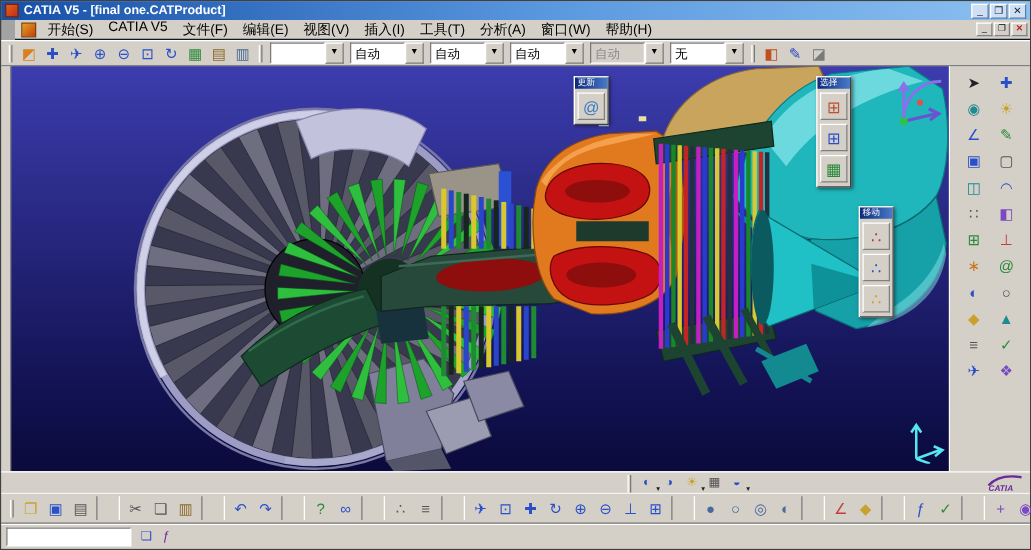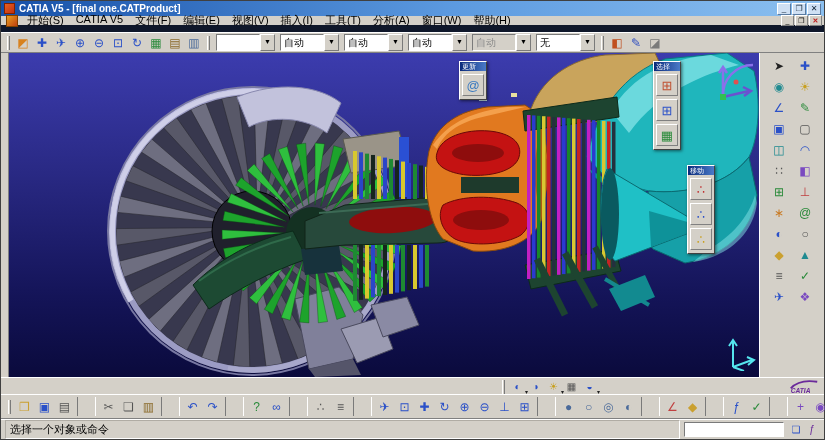--- a/index.html
+++ b/index.html
@@ -5,21 +5,21 @@
 *{box-sizing:border-box;margin:0;padding:0;}
 html,body{width:825px;height:440px;overflow:hidden;}
 body{font-family:"Liberation Sans",sans-serif;background:#d4d0c8;}
 .window{width:825px;height:440px;display:flex;flex-direction:column;border:1px solid #404040;background:#a3a3a3;}
 
 .titlebar{height:15px;background:linear-gradient(90deg,#1650a8,#5c9ae0 55%,#8cc0f0);display:flex;align-items:center;padding:0 3px;gap:4px;flex:0 0 auto;}
 .app-icon{width:11px;height:11px;background:linear-gradient(135deg,#e86020,#c03010);border:1px solid #802000;flex:0 0 auto;}
 .title-text{color:#fff;font-size:10px;font-weight:bold;flex:1;white-space:nowrap;overflow:hidden;}
 .tb-btn{width:14px;height:12px;background:#cfe0f4;border:1px solid;border-color:#fff #5a7aa0 #5a7aa0 #fff;font-size:8px;line-height:10px;text-align:center;color:#123;margin-left:1px;}
 
-.menubar{height:16px;background:#d4d0c8;display:flex;align-items:center;padding:0 2px;border-bottom:7px solid #0f172a;flex:0 0 auto;}
+.menubar{height:16px;background:#d4d0c8;display:flex;align-items:center;padding:0 2px;border-bottom:1px solid #0f172a;flex:0 0 auto;margin-left:11px;}
 .start-icon{width:12px;height:12px;background:linear-gradient(135deg,#e8a020,#c04010);border:1px solid #804000;margin:0 3px;}
 .menu-item{font-size:11px;padding:1px 6px;white-space:nowrap;}
 .menu-spacer{flex:1;}
 .mb-btn{width:13px;height:11px;background:#d4d0c8;border:1px solid;border-color:#fff #808080 #808080 #fff;font-size:7px;line-height:9px;text-align:center;margin-left:1px;}
 .mb-btn.close{color:#c02020;font-weight:bold;}
 
 .toolbar{height:21px;background:#d4d0c8;display:flex;align-items:center;padding:0 2px;border-top:1px solid #fff;border-bottom:1px solid #808080;flex:0 0 auto;}
 .tgroup{display:flex;align-items:center;gap:1px;}
 .grip{width:3px;height:14px;border-left:1px solid #fff;border-right:1px solid #7a7a7a;margin:0 4px;flex:0 0 auto;}
 .tbtn{width:18px;height:18px;display:flex;align-items:center;justify-content:center;font-size:12px;position:relative;flex:0 0 auto;}
@@ -599,21 +599,20 @@
         <div class="tbtn">
           <span class="g" style="color: rgb(122, 74, 192);">+</span>
         </div>
         <div class="tbtn">
           <span class="g" style="color: rgb(122, 74, 192);">◉</span>
         </div>
       </div>
   </div>
 
   <div class="statusbar">
-    <div class="status-msg">选择一个对象或命令</div>
     <input class="status-input" value="" style="">
     <div style="display:flex;">
 
     <div class="sbtn">
           <span class="g" style="color: rgb(42, 80, 200);">❏</span>
         </div>
         <div class="sbtn">
           <span class="g" style="color: rgb(106, 42, 154);">ƒ</span>
         </div>
       </div>

